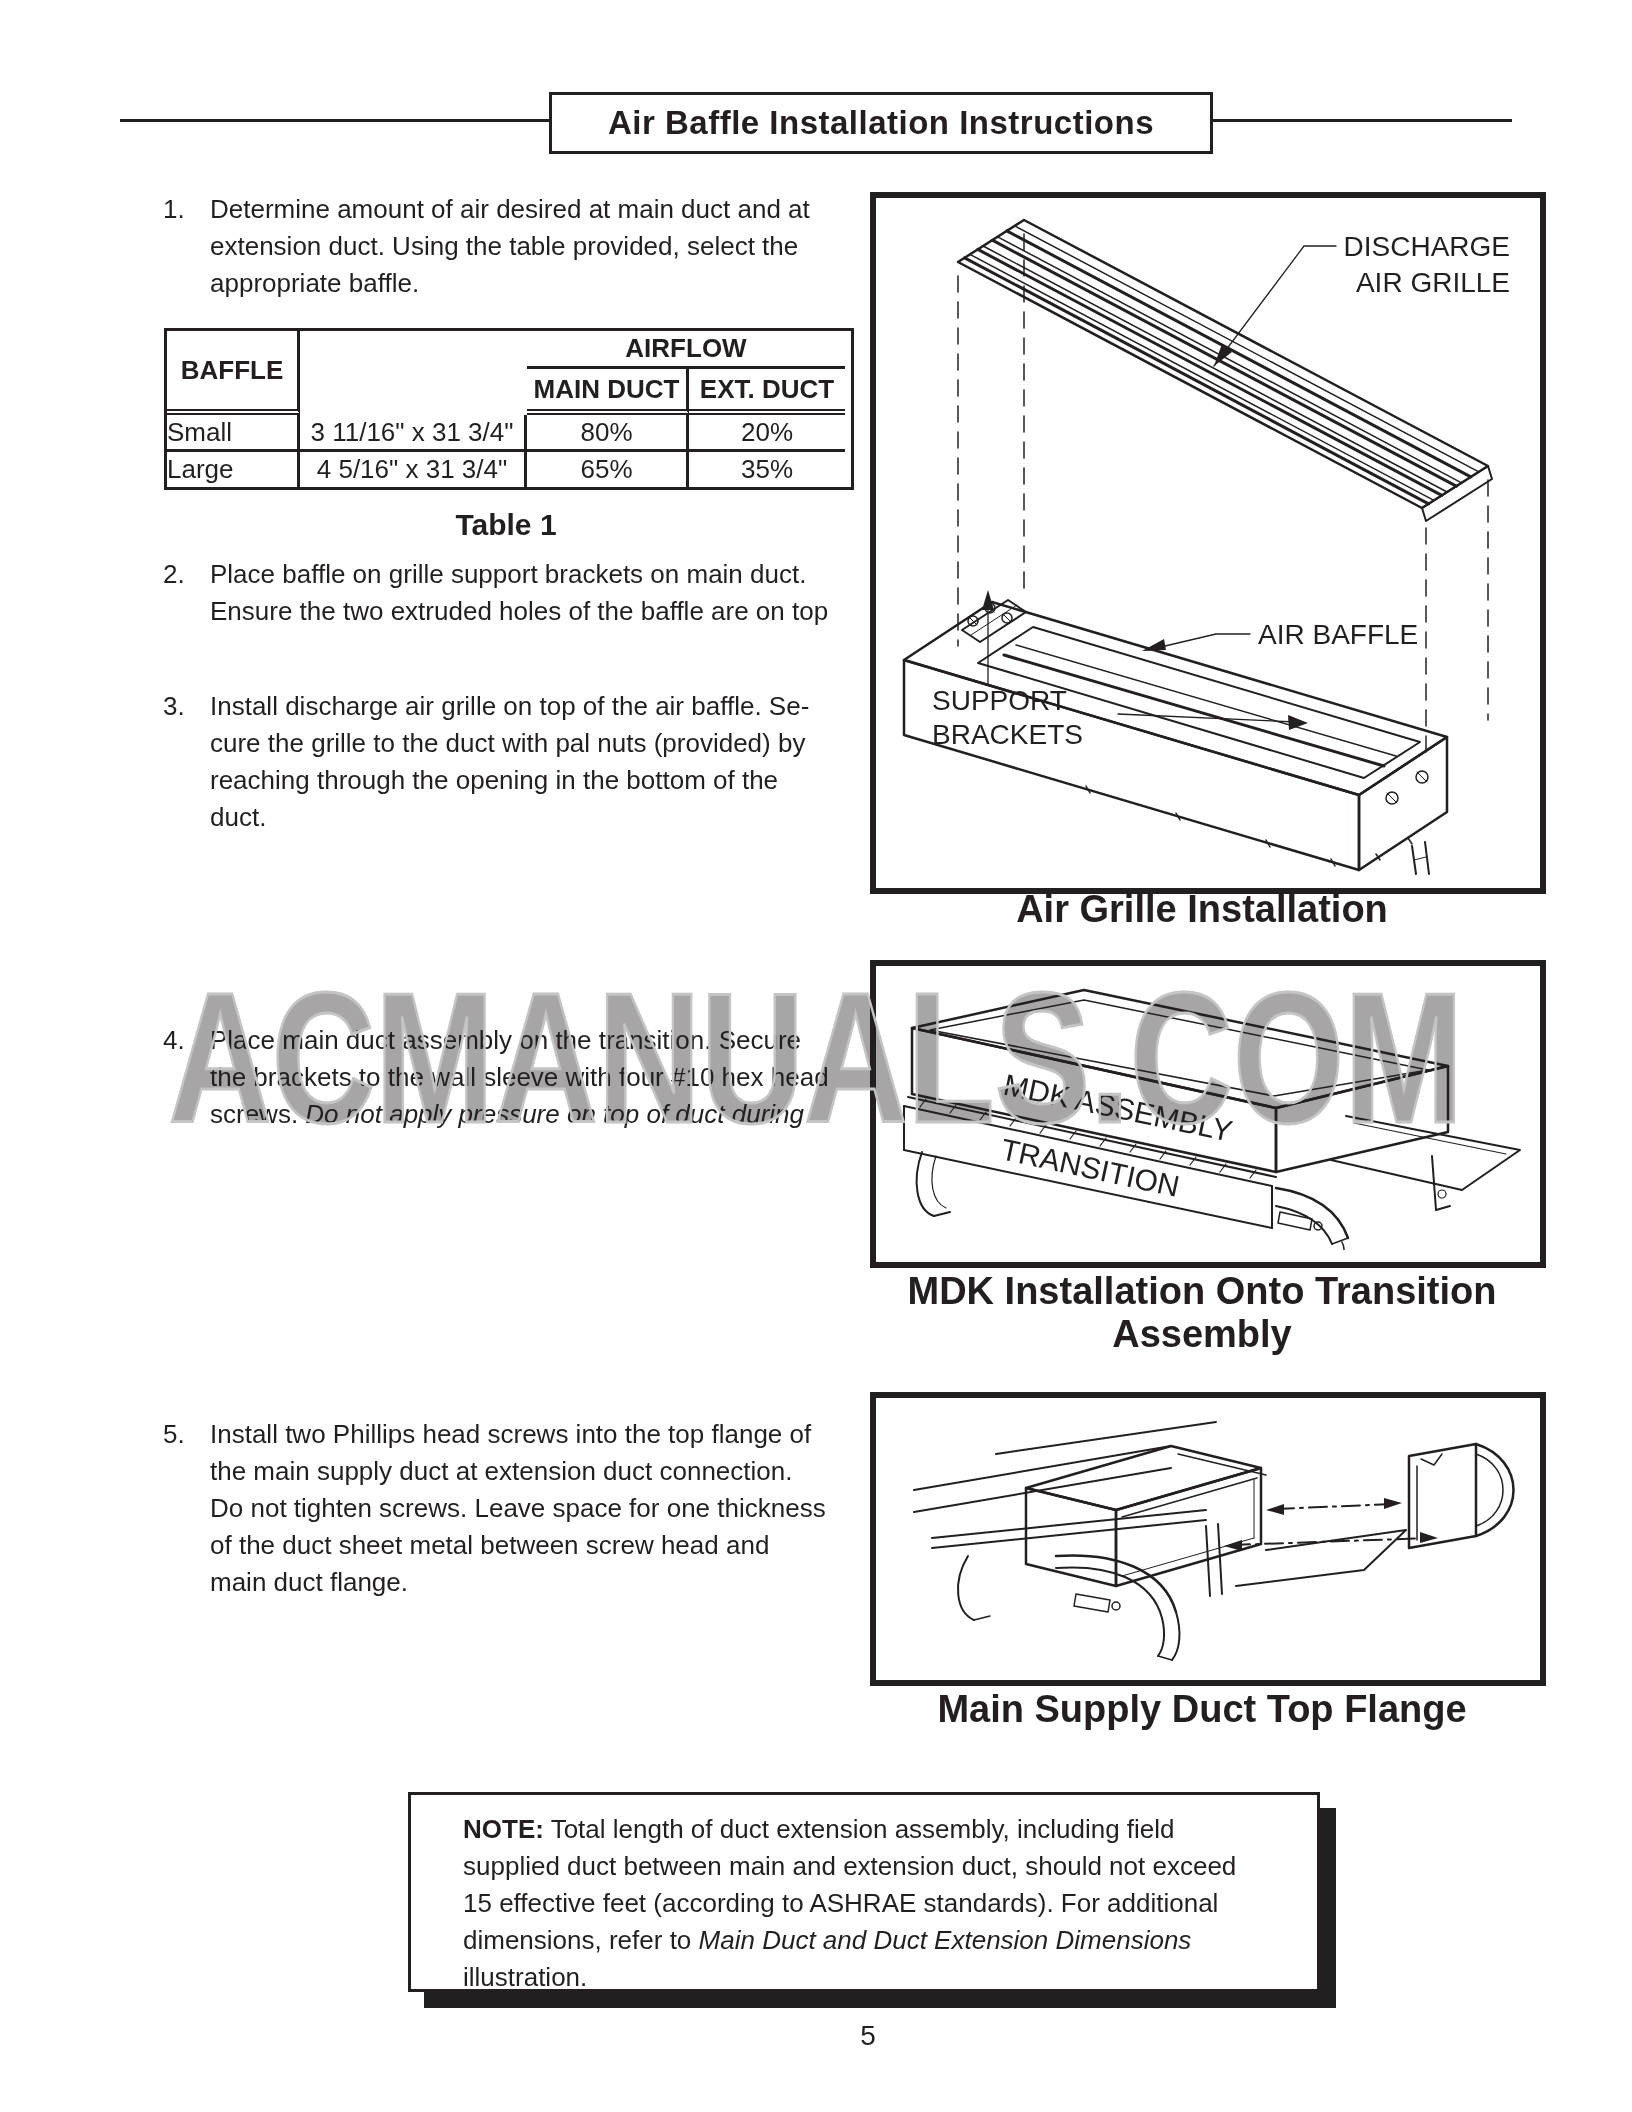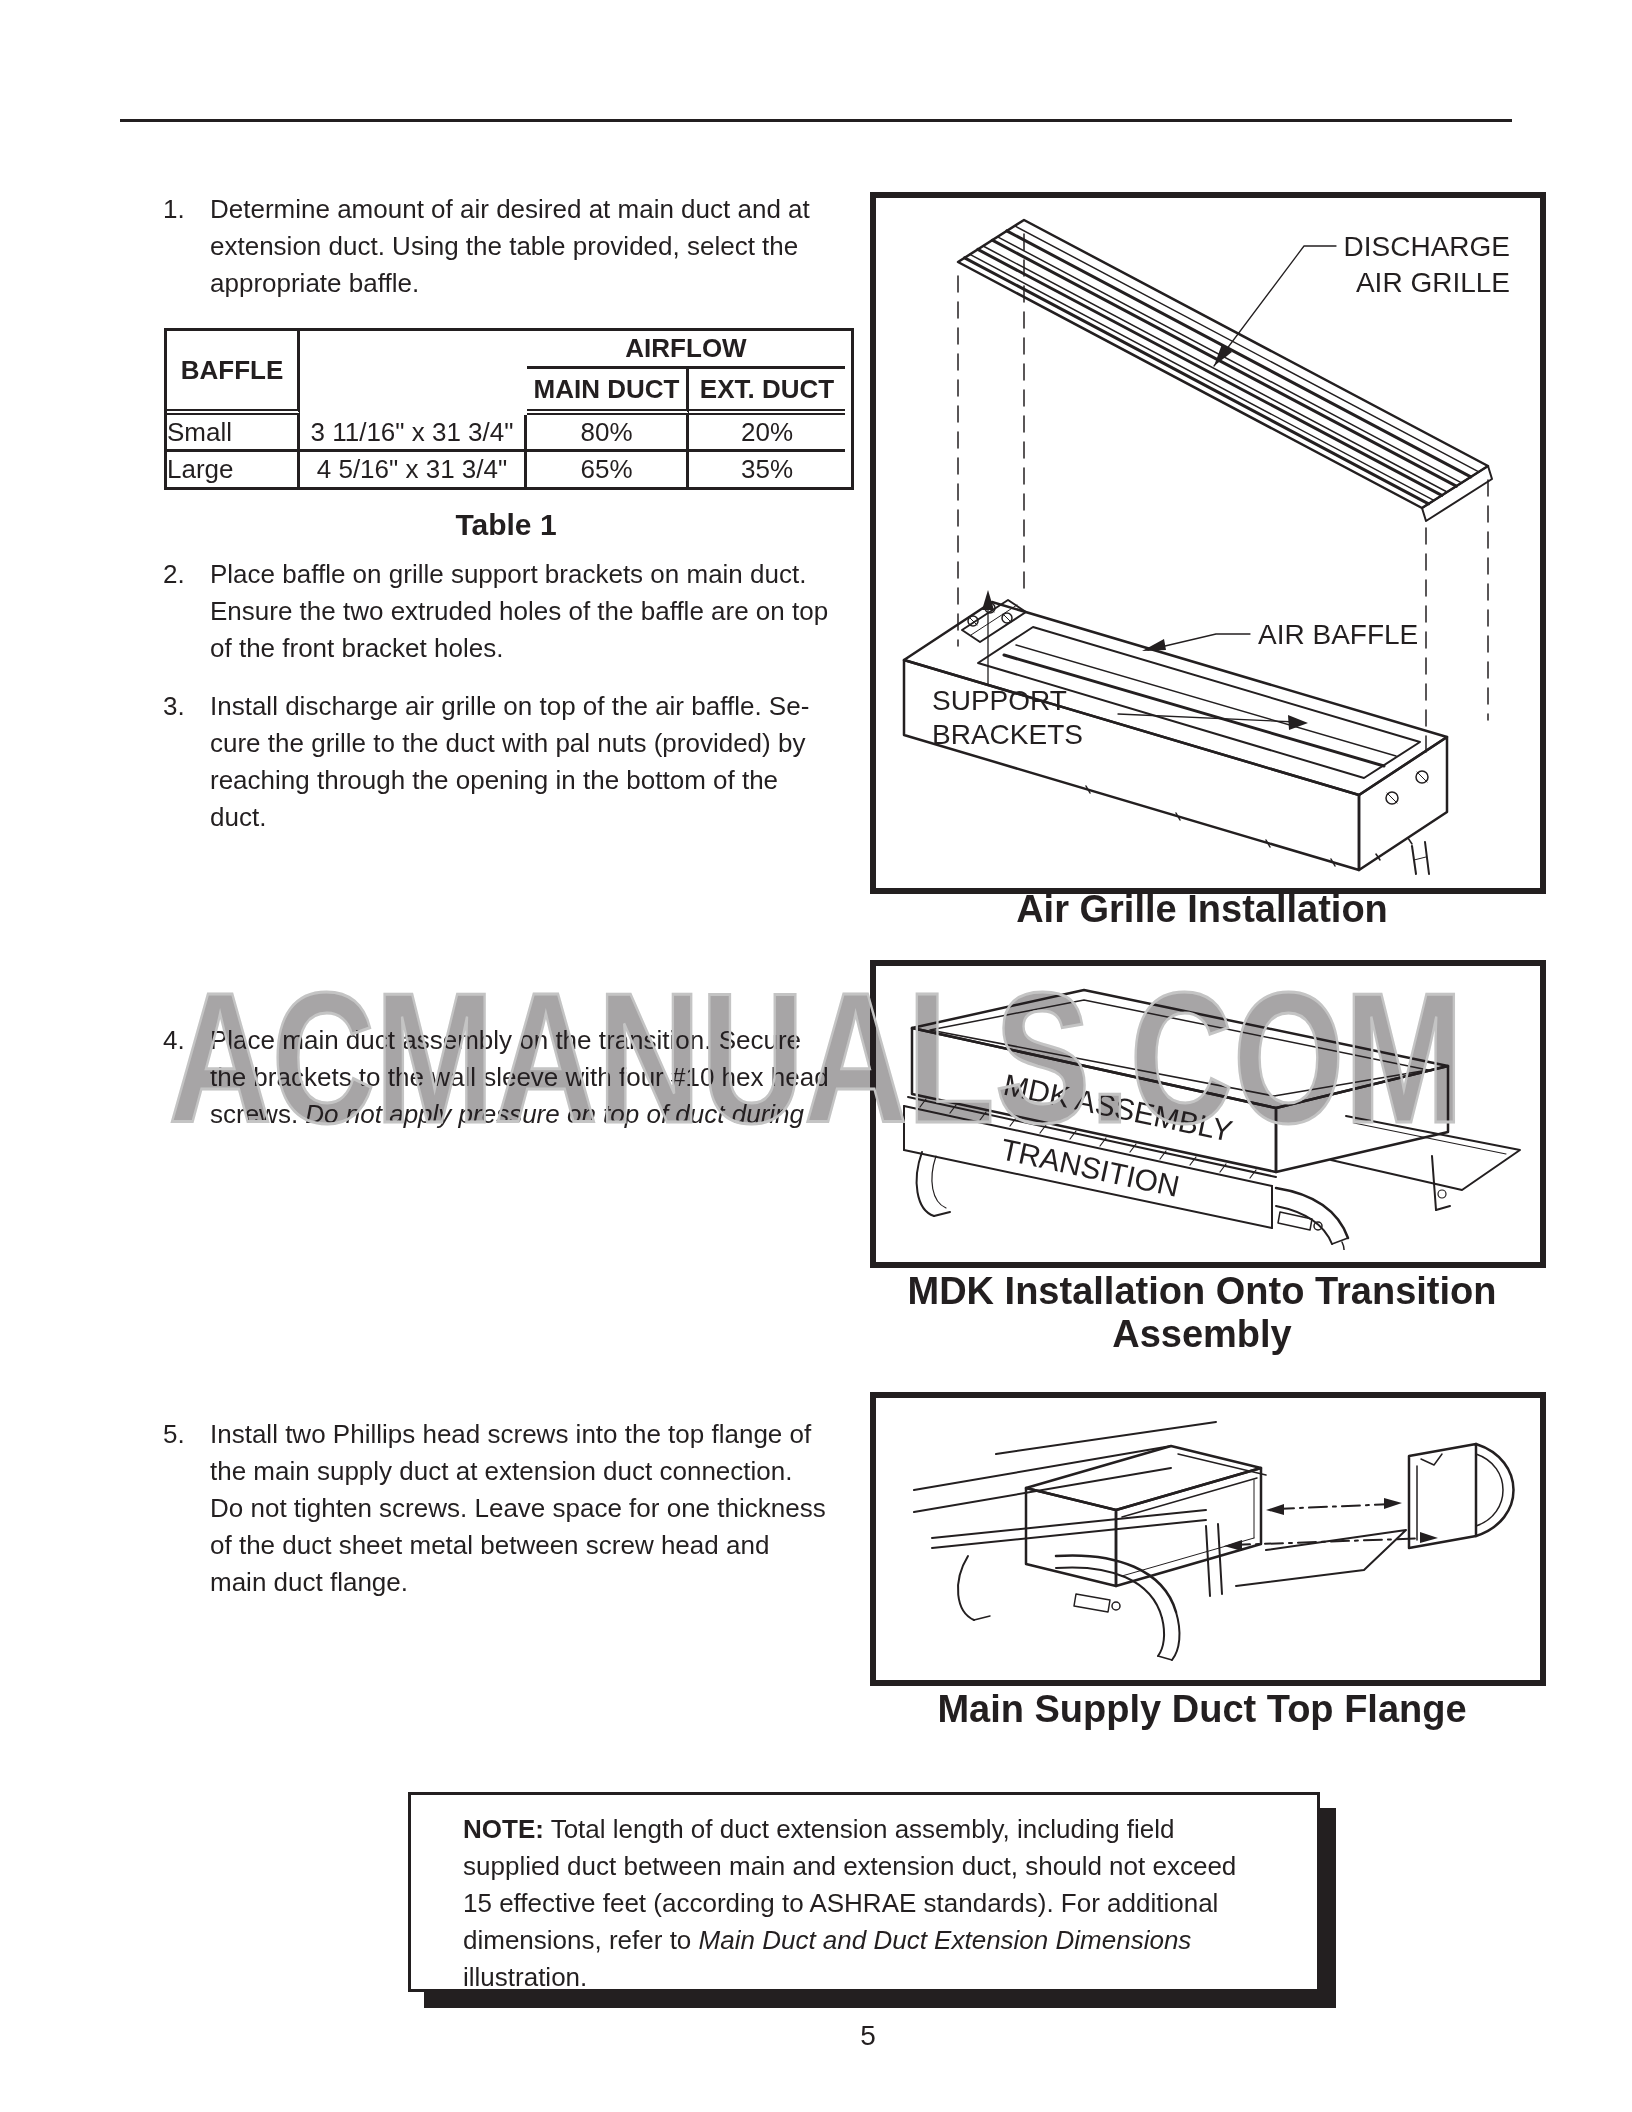--- a/index.html
+++ b/index.html
@@ -43,20 +43,23 @@
   .pagenum{position:absolute;left:104px;top:2020px;width:1528px;text-align:center;font-size:28px;}
   
   .wm{position:absolute;left:0;top:950px;width:1632px;height:230px;pointer-events:none;}
 </style>
 </head>
 <body>
 
 <div class="page">
 
   <div class="title-rule"></div>
+  <div class="title-box">
+    <span>Air Baffle Installation Instructions</span>
+  </div>
 
   <div class="step" style="top:191px;">
     <span class="num">1.</span>
     <div class="lines">
       <div>Determine amount of air desired at main duct and at</div>
       <div>extension duct. Using the table provided, select the</div>
       <div>appropriate baffle.</div>
     </div>
   </div>
 
@@ -76,21 +79,20 @@
     <div class="noB" style="grid-area:4/3/5/4">65%</div>
     <div class="noR noB" style="grid-area:4/4/5/5">35%</div>
   </div>
   <div class="tbl-cap">Table 1</div>
 
   <div class="step" style="top:556px;">
     <span class="num">2.</span>
     <div class="lines">
       <div>Place baffle on grille support brackets on main duct.</div>
       <div>Ensure the two extruded holes of the baffle are on top</div>
-      <div>of the front bracket holes.</div>
     </div>
   </div>
 
   <div class="step" style="top:688px;">
     <span class="num">3.</span>
     <div class="lines">
       <div>Install discharge air grille on top of the air baffle. Se-</div>
       <div>cure the grille to the duct with pal nuts (provided) by</div>
       <div>reaching through the opening in the bottom of the</div>
       <div>duct.</div>

